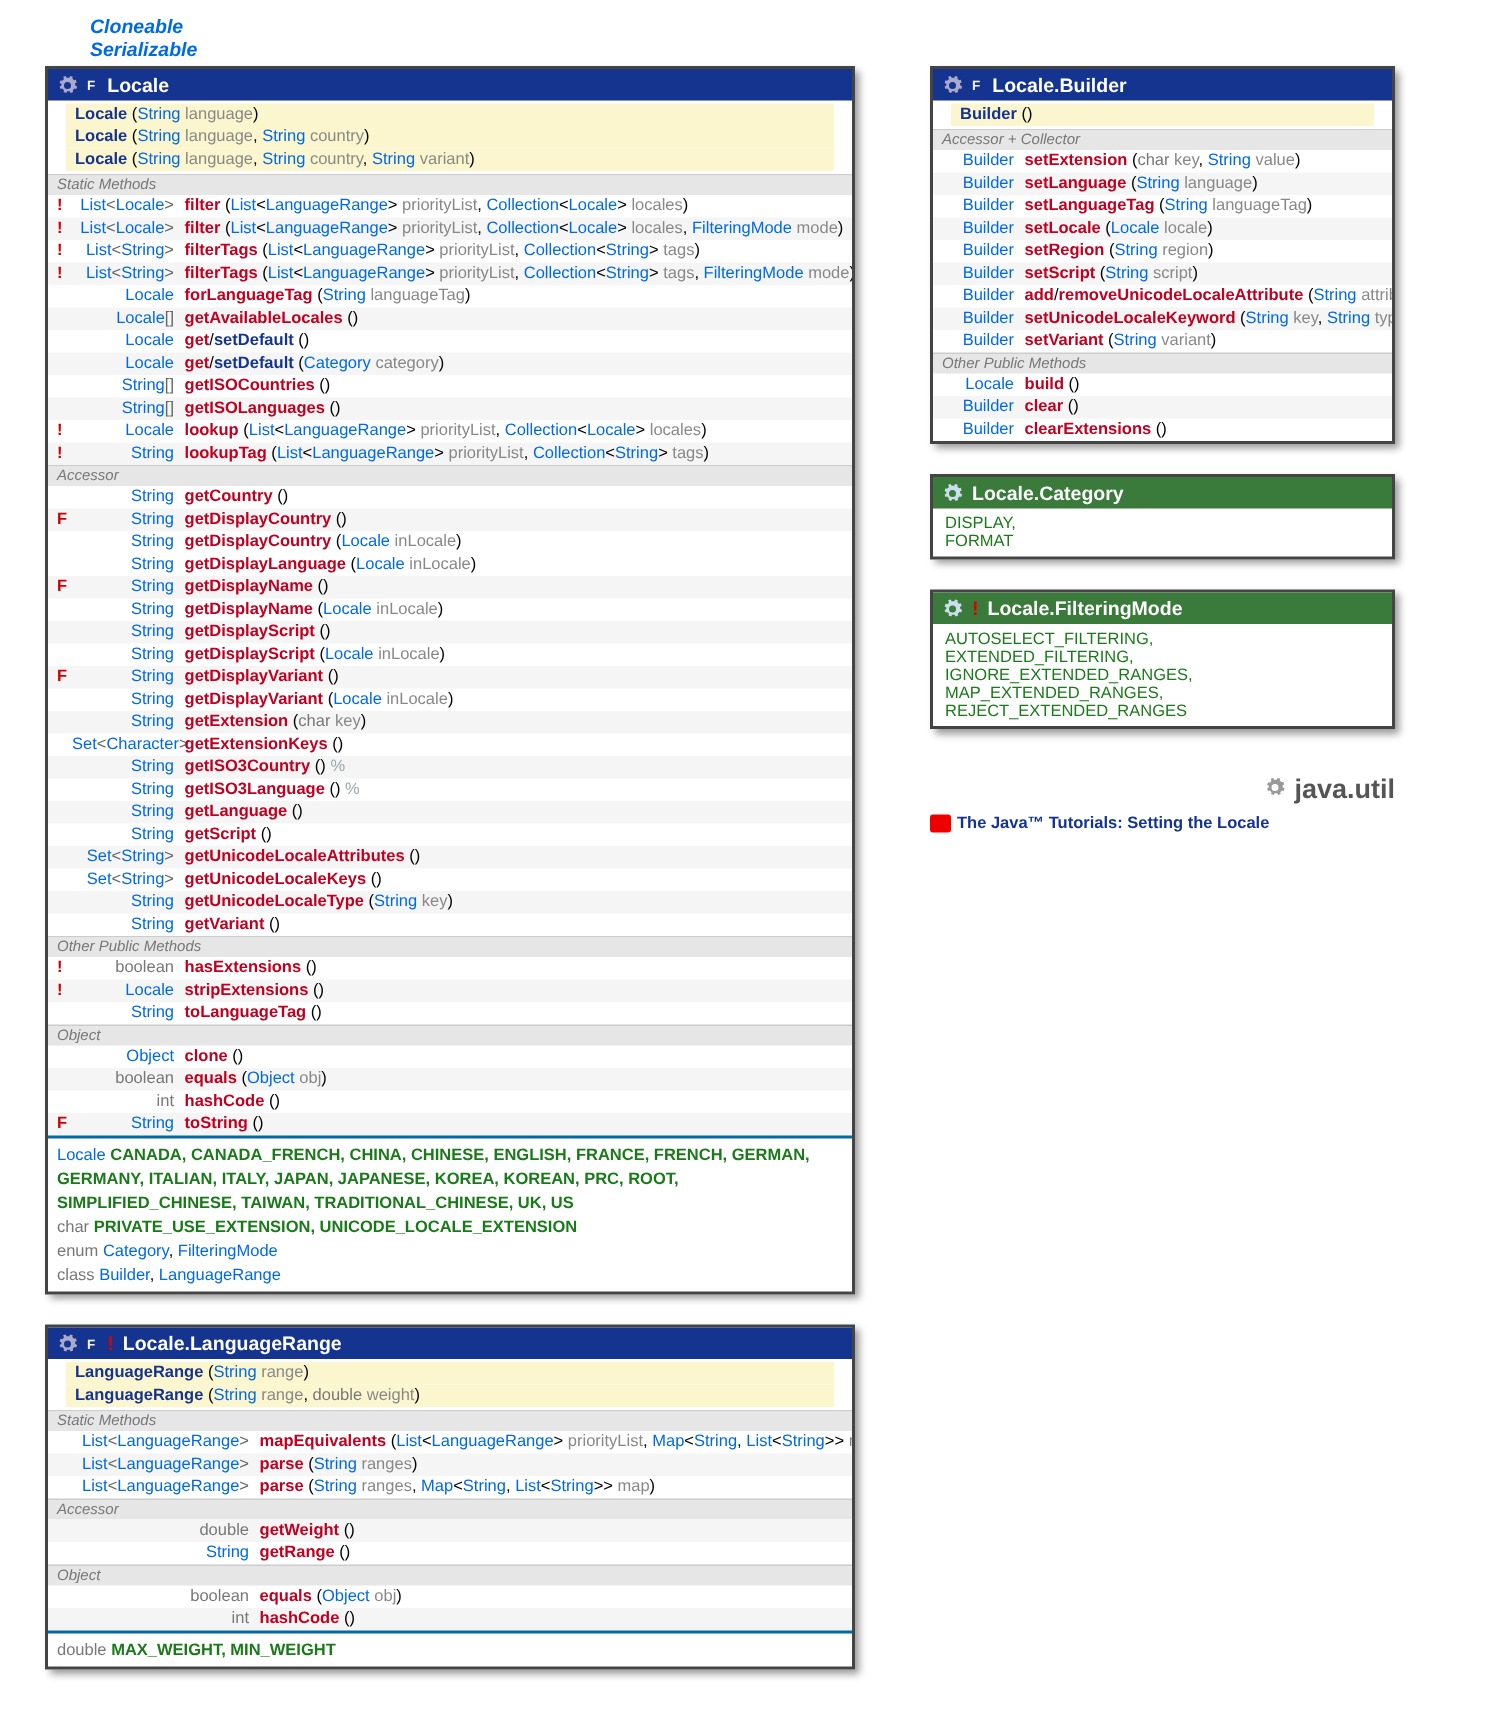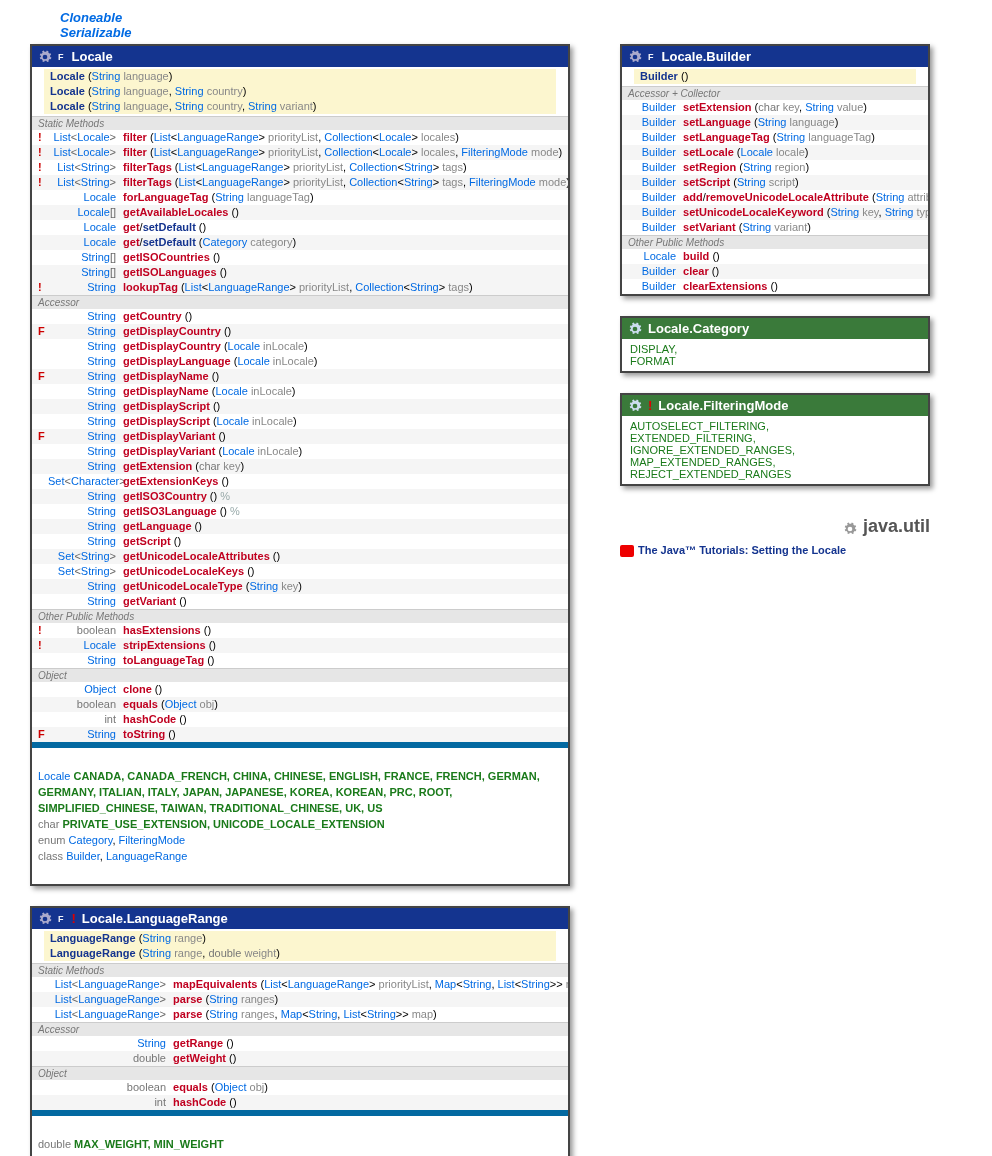--- a/index.html
+++ b/index.html
@@ -24,26 +24,26 @@
 .row.ctor{background:#fcf6cf}
 .mk{display:inline-block;width:10px;color:#c00;font-weight:bold;text-align:left}
 .ret{display:inline-block;text-align:right;width:68px;color:#666;margin-right:4px}
 .retw{width:118px}
 .t{color:#006ae3}
 .m{color:#c00020;font-weight:bold}
 .mb{color:#14348f;font-weight:bold}
 .p{color:#888}
 .pc{color:#9aa}
 .kw{color:#777}
-.footer-fields{padding:20px 6px;border-top:6px solid #0369a1;line-height:16px}
+.footer-fields{padding:3px 6px;border-top:2px solid #0369a1;line-height:16px}
 .green{color:#1a7a1a;font-weight:bold}
 .en-list{padding:4px 8px}
 .en-list span{color:#1a7a1a;font-weight:normal}
 .pkg{text-align:right;margin:30px 0 6px}
-.pkg-inner{display:inline-flex;align-items:center;gap:6px;font-weight:bold;font-size:18px;color:#555}
+.pkg-inner{display:inline-flex;gap:6px;font-weight:bold;font-size:18px;color:#555}
 .tut{text-align:left;font-size:11px}
 .tut a{color:#14348f;font-weight:bold}
 .ora{display:inline-block;width:14px;height:12px;background:#e00;border-radius:2px;vertical-align:middle;margin-right:4px}
 .bang-red{color:#d00}
 </style>
 </head>
 <body>
 
 <div class="top-links">
 <a>Cloneable</a>
@@ -72,20 +72,21 @@
             <div class="row"><span class="mk">!</span><span class="ret "><span class="t">List</span>&lt;<span class="t">Locale</span>&gt;</span> <span class="m">filter</span> (<span class="t">List</span>&lt;<span class="t">LanguageRange</span>&gt; <span class="p">priorityList</span>, <span class="t">Collection</span>&lt;<span class="t">Locale</span>&gt; <span class="p">locales</span>)</div>
             <div class="row odd"><span class="mk">!</span><span class="ret "><span class="t">List</span>&lt;<span class="t">Locale</span>&gt;</span> <span class="m">filter</span> (<span class="t">List</span>&lt;<span class="t">LanguageRange</span>&gt; <span class="p">priorityList</span>, <span class="t">Collection</span>&lt;<span class="t">Locale</span>&gt; <span class="p">locales</span>, <span class="t">FilteringMode</span> <span class="p">mode</span>)</div>
             <div class="row"><span class="mk">!</span><span class="ret "><span class="t">List</span>&lt;<span class="t">String</span>&gt;</span> <span class="m">filterTags</span> (<span class="t">List</span>&lt;<span class="t">LanguageRange</span>&gt; <span class="p">priorityList</span>, <span class="t">Collection</span>&lt;<span class="t">String</span>&gt; <span class="p">tags</span>)</div>
             <div class="row odd"><span class="mk">!</span><span class="ret "><span class="t">List</span>&lt;<span class="t">String</span>&gt;</span> <span class="m">filterTags</span> (<span class="t">List</span>&lt;<span class="t">LanguageRange</span>&gt; <span class="p">priorityList</span>, <span class="t">Collection</span>&lt;<span class="t">String</span>&gt; <span class="p">tags</span>, <span class="t">FilteringMode</span> <span class="p">mode</span>)</div>
             <div class="row"><span class="mk"></span><span class="ret "><span class="t">Locale</span></span> <span class="m">forLanguageTag</span> (<span class="t">String</span> <span class="p">languageTag</span>)</div>
             <div class="row odd"><span class="mk"></span><span class="ret "><span class="t">Locale</span>[]</span> <span class="m">getAvailableLocales</span> ()</div>
             <div class="row"><span class="mk"></span><span class="ret "><span class="t">Locale</span></span> <span class="m">get</span>/<span class="mb">setDefault</span> ()</div>
             <div class="row odd"><span class="mk"></span><span class="ret "><span class="t">Locale</span></span> <span class="m">get</span>/<span class="mb">setDefault</span> (<span class="t">Category</span> <span class="p">category</span>)</div>
             <div class="row"><span class="mk"></span><span class="ret "><span class="t">String</span>[]</span> <span class="m">getISOCountries</span> ()</div>
             <div class="row odd"><span class="mk"></span><span class="ret "><span class="t">String</span>[]</span> <span class="m">getISOLanguages</span> ()</div>
+            <div class="row"><span class="mk">!</span><span class="ret "><span class="t">Locale</span></span> <span class="m">lookup</span> (<span class="t">List</span>&lt;<span class="t">LanguageRange</span>&gt; <span class="p">priorityList</span>, <span class="t">Collection</span>&lt;<span class="t">Locale</span>&gt; <span class="p">locales</span>)</div>
             <div class="row odd"><span class="mk">!</span><span class="ret "><span class="t">String</span></span> <span class="m">lookupTag</span> (<span class="t">List</span>&lt;<span class="t">LanguageRange</span>&gt; <span class="p">priorityList</span>, <span class="t">Collection</span>&lt;<span class="t">String</span>&gt; <span class="p">tags</span>)</div>
           </div>
 </div>
 <div class="sec">
 <div class="sec-hd">Accessor</div>
 <div>
             <div class="row"><span class="mk"></span><span class="ret "><span class="t">String</span></span> <span class="m">getCountry</span> ()</div>
             <div class="row odd"><span class="mk">F</span><span class="ret "><span class="t">String</span></span> <span class="m">getDisplayCountry</span> ()</div>
             <div class="row"><span class="mk"></span><span class="ret "><span class="t">String</span></span> <span class="m">getDisplayCountry</span> (<span class="t">Locale</span> <span class="p">inLocale</span>)</div>
             <div class="row"><span class="mk"></span><span class="ret "><span class="t">String</span></span> <span class="m">getDisplayLanguage</span> (<span class="t">Locale</span> <span class="p">inLocale</span>)</div>
@@ -149,22 +150,22 @@
 <div class="sec-hd">Static Methods</div>
 <div>
             <div class="row"><span class="mk"></span><span class="ret retw"><span class="t">List</span>&lt;<span class="t">LanguageRange</span>&gt;</span> <span class="m">mapEquivalents</span> (<span class="t">List</span>&lt;<span class="t">LanguageRange</span>&gt; <span class="p">priorityList</span>, <span class="t">Map</span>&lt;<span class="t">String</span>, <span class="t">List</span>&lt;<span class="t">String</span>&gt;&gt; <span class="p">map</span>)</div>
             <div class="row odd"><span class="mk"></span><span class="ret retw"><span class="t">List</span>&lt;<span class="t">LanguageRange</span>&gt;</span> <span class="m">parse</span> (<span class="t">String</span> <span class="p">ranges</span>)</div>
             <div class="row"><span class="mk"></span><span class="ret retw"><span class="t">List</span>&lt;<span class="t">LanguageRange</span>&gt;</span> <span class="m">parse</span> (<span class="t">String</span> <span class="p">ranges</span>, <span class="t">Map</span>&lt;<span class="t">String</span>, <span class="t">List</span>&lt;<span class="t">String</span>&gt;&gt; <span class="p">map</span>)</div>
           </div>
 </div>
 <div class="sec">
 <div class="sec-hd">Accessor</div>
 <div>
+            <div class="row odd"><span class="mk"></span><span class="ret retw"><span class="kw">double</span></span> <span class="m">getWeight</span> ()</div>
             <div class="row"><span class="mk"></span><span class="ret retw"><span class="t">String</span></span> <span class="m">getRange</span> ()</div>
-            <div class="row odd"><span class="mk"></span><span class="ret retw"><span class="kw">double</span></span> <span class="m">getWeight</span> ()</div>
           </div>
 </div>
 <div class="sec">
 <div class="sec-hd">Object</div>
 <div>
             <div class="row"><span class="mk"></span><span class="ret retw"><span class="kw">boolean</span></span> <span class="m">equals</span> (<span class="t">Object</span> <span class="p">obj</span>)</div>
             <div class="row odd"><span class="mk"></span><span class="ret retw"><span class="kw">int</span></span> <span class="m">hashCode</span> ()</div>
           </div>
 </div>
 <div class="footer-fields">

